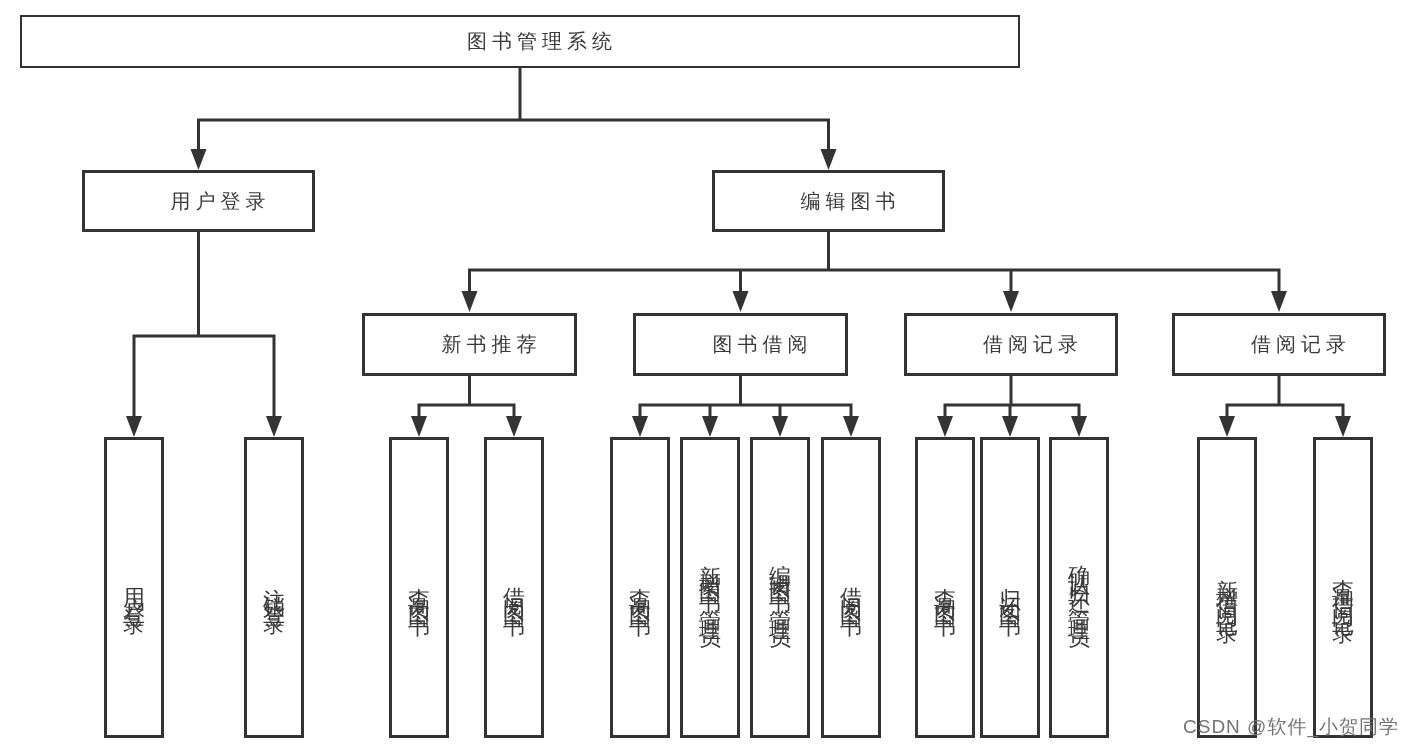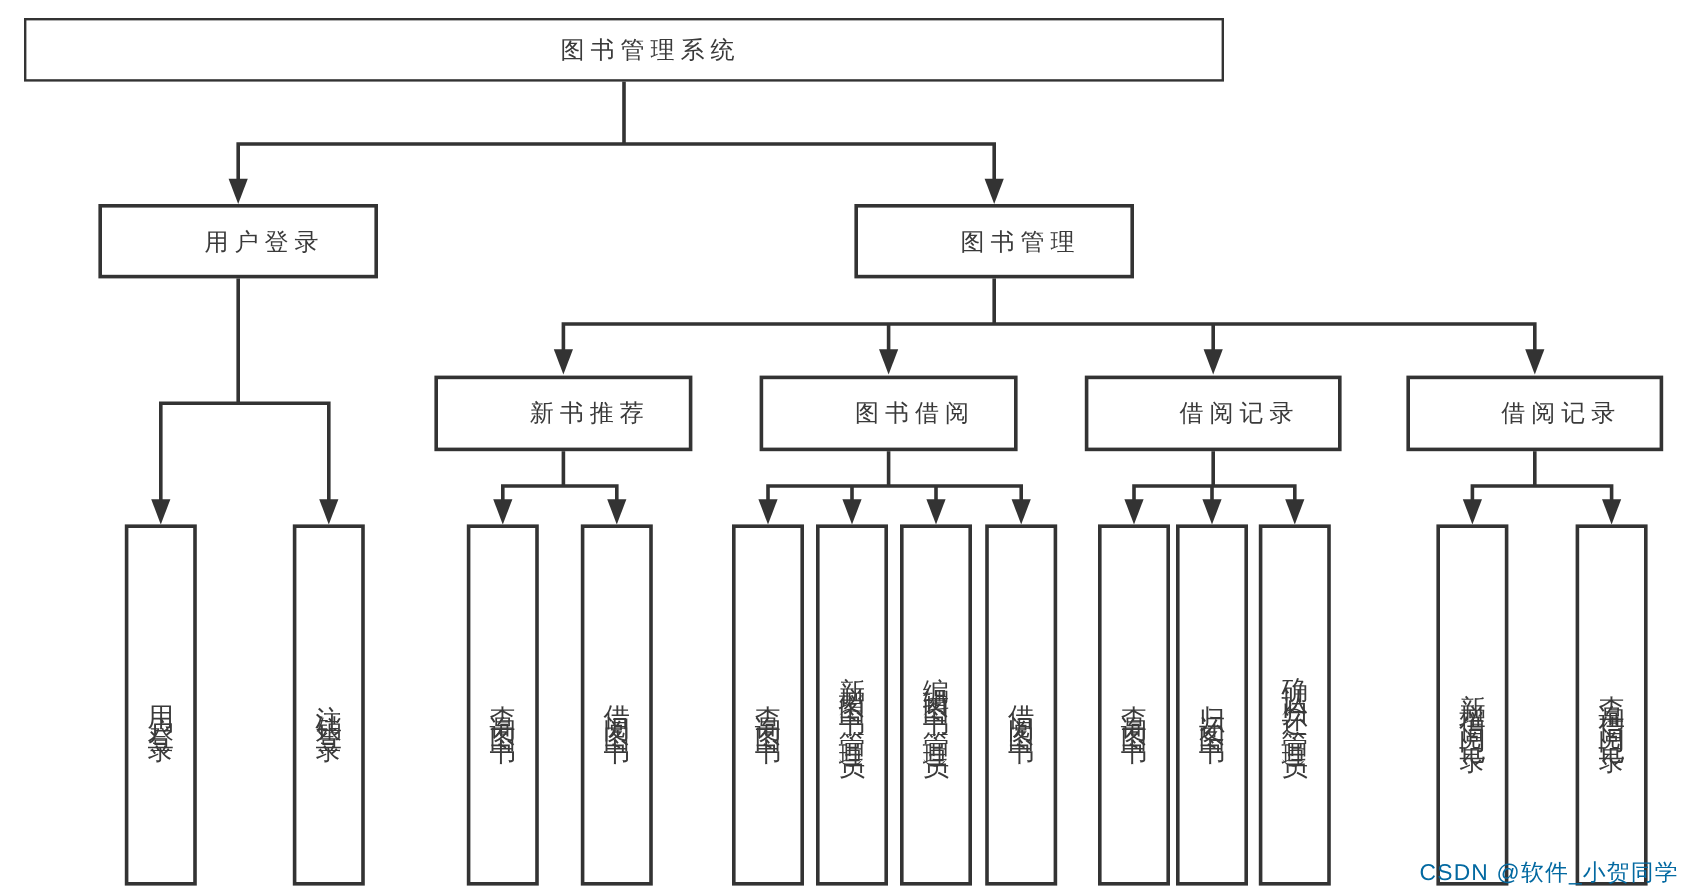--- a/index.html
+++ b/index.html
@@ -50,21 +50,21 @@
     font-size: 22px;
     letter-spacing: 9px;
     line-height: 1;
   }
   .watermark {
     position: absolute;
     left: 1183px;
     top: 714px;
     font-size: 19px;
     letter-spacing: 1px;
-    color: #0369a1;
+    color: #737373;
     white-space: nowrap;
     z-index: 5;
   }
   svg path {
     stroke: #333333;
     stroke-width: 3;
     fill: none;
   }
   svg polygon {
     fill: #333333;
@@ -122,21 +122,21 @@
     <g>
       <path d="M1279,375 V405 M1227,418 V405 H1343 V418"></path>
       <polygon points="1219,416 1235,416 1227,437"></polygon>
       <polygon points="1335,416 1351,416 1343,437"></polygon>
     </g>
   </svg>
 
   <div class="node h root" style="left:20px; top:15px; width:1000px; height:53px;">图书管理系统</div>
 
   <div class="node h" style="left:82px; top:170px; width:233px; height:62px;">用户登录</div>
-  <div class="node h" style="left:712px; top:170px; width:233px; height:62px;">图书管理</div>
+  <div class="node h" style="left:712px; top:170px; width:233px; height:62px;">编辑图书</div>
 
   <div class="node h" style="left:633px; top:313px; width:215px; height:63px;">图书借阅</div>
   <div class="node h" style="left:362px; top:313px; width:215px; height:63px;">新书推荐</div>
   <div class="node h" style="left:904px; top:313px; width:214px; height:63px;">借阅记录</div>
   <div class="node h" style="left:1172px; top:313px; width:214px; height:63px;">借阅记录</div>
 
   <div class="node leaf" style="left:104px; top:437px; width:60px; height:301px;">用户登录</div>
   <div class="node leaf" style="left:244px; top:437px; width:60px; height:301px;">注销登录</div>
 
   <div class="node leaf" style="left:389px; top:437px; width:60px; height:301px;">查询图书</div>

